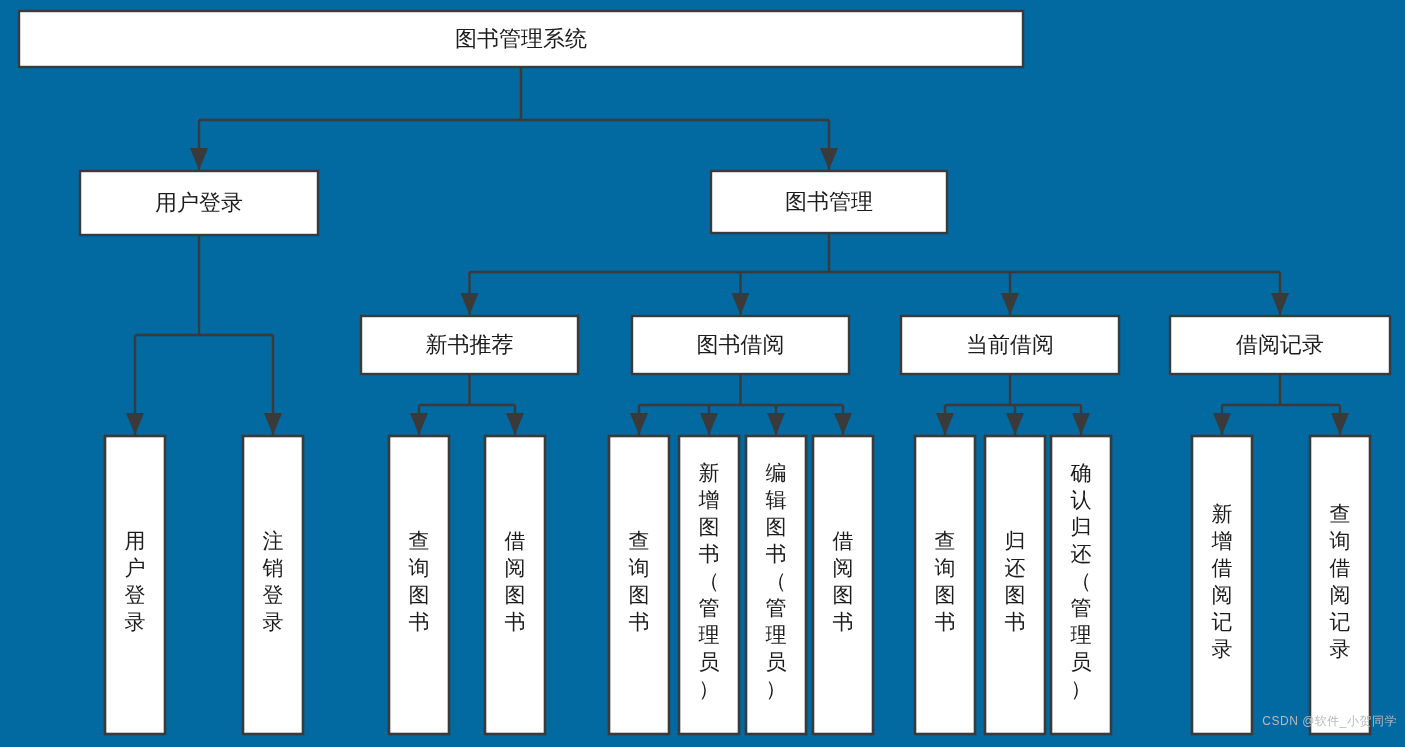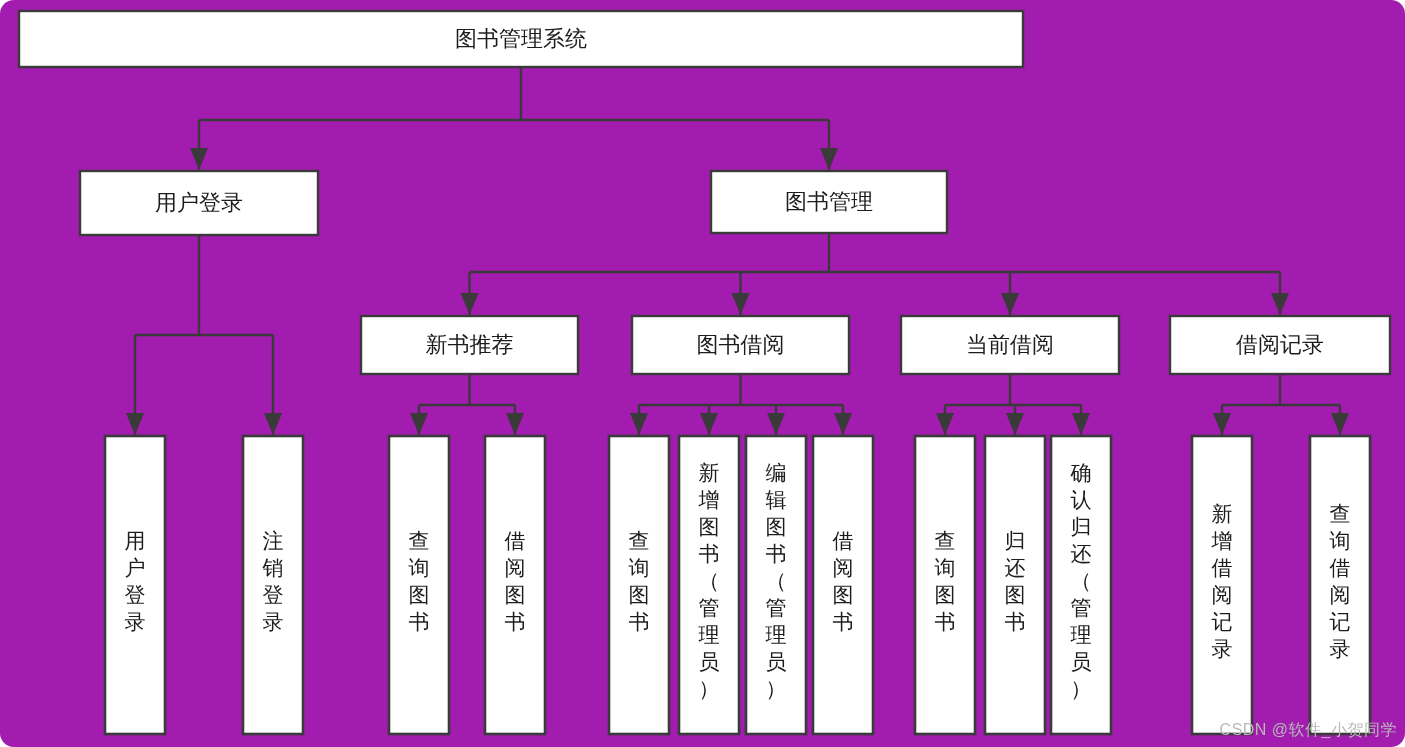--- a/index.html
+++ b/index.html
@@ -8,23 +8,22 @@
     padding: 0;
     background: #ffffff;
   }
   body {
     font-family: "Liberation Sans", "DejaVu Sans", sans-serif;
   }
   #diagram-root {
     position: relative;
     width: 1405px;
     height: 747px;
-    background: #a21caf;
+    background: #0369a1;
     overflow: hidden;
-    border-radius: 14px;
   }
   svg#flow {
     position: absolute;
     left: 0;
     top: 0;
     width: 1405px;
     height: 747px;
     display: block;
   }
   .node-rect {
@@ -55,23 +54,23 @@
     dominant-baseline: middle;
   }
   .node-label-v {
     font-family: "Liberation Sans", "DejaVu Sans", sans-serif;
     font-size: 21px;
     fill: #1c1c1c;
   }
   .watermark {
     position: absolute;
     right: 8px;
-    bottom: 6px;
-    font-family: "Liberation Sans", "DejaVu Sans", sans-serif;
-    font-size: 16px;
+    bottom: 17px;
+    font-family: "Liberation Sans", "DejaVu Sans", sans-serif;
+    font-size: 12px;
     color: #b9b9b9;
     letter-spacing: 0.5px;
     white-space: nowrap;
     user-select: none;
   }
 </style>
 </head>
 <body>
 
 <div id="diagram-root">

